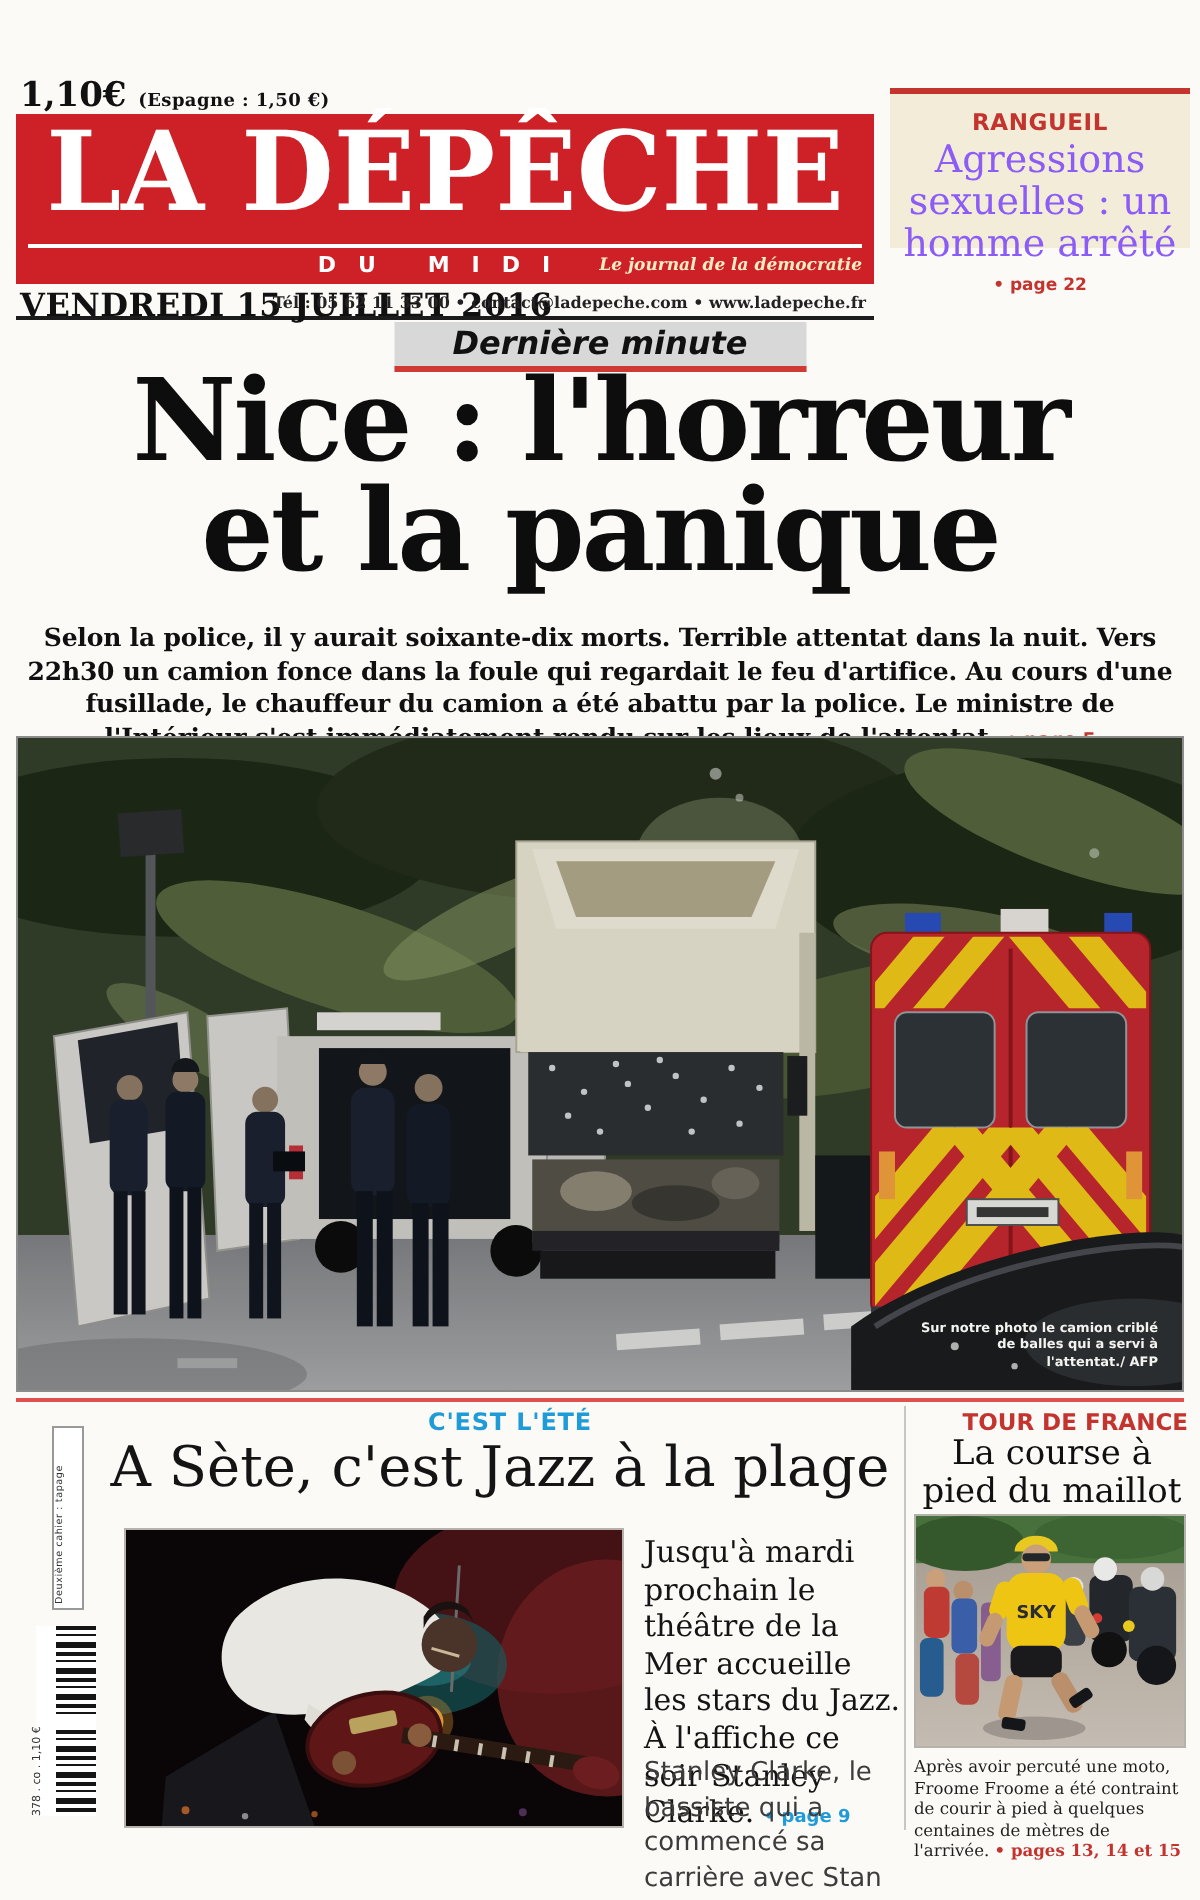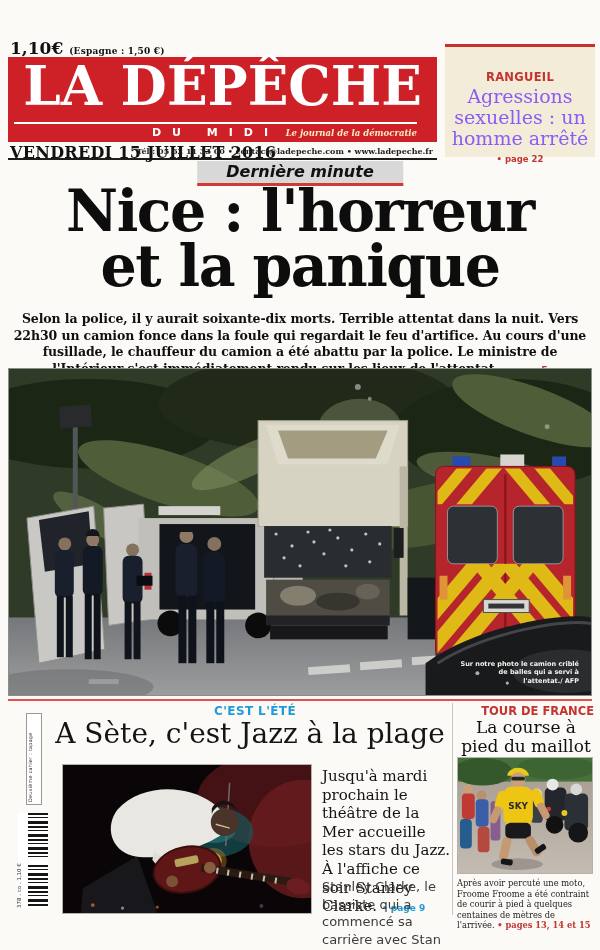--- a/index.html
+++ b/index.html
@@ -10,33 +10,33 @@
   .price{position:absolute;left:10px;top:38px;font-weight:bold;font-size:17px;}
   .price small{font-weight:bold;font-size:9px;letter-spacing:.2px;}
   .city{position:absolute;right:9px;top:43px;font-family:"DejaVu Sans","Liberation Sans",sans-serif;
         font-weight:bold;font-size:13px;letter-spacing:.6px;}
 
   
   .masthead{position:absolute;left:8px;top:57px;width:429px;height:85px;background:#cd2027;}
   .mh-title{position:absolute;left:0;right:0;top:0px;text-align:center;color:#fff;
             font-weight:bold;font-size:55px;line-height:1.05;letter-spacing:0px;
             transform:scaleX(.97);transform-origin:center;}
-  .mh-bottom{position:absolute;left:6px;right:20px;bottom:2px;border-top:2px solid #fff;height:16px;}
+  .mh-bottom{position:absolute;left:6px;right:6px;bottom:2px;border-top:2px solid #fff;height:16px;}
   .mh-sub{position:absolute;left:0;right:0;top:2px;text-align:center;color:#fff;
           font-family:"DejaVu Sans","Liberation Sans",sans-serif;font-weight:bold;font-size:11px;letter-spacing:11px;}
   .mh-tag{position:absolute;right:0;top:4px;color:#f7edc5;font-style:italic;font-weight:bold;font-size:8.5px;}
 
   
   .dateline{position:absolute;left:8px;top:143px;width:429px;height:15px;border-bottom:2px solid #1c1c1c;}
   .dl-date{position:absolute;left:2px;top:0;font-weight:bold;font-size:16px;letter-spacing:.3px;}
   .dl-contact{position:absolute;right:4px;top:2.5px;font-weight:bold;font-size:8px;color:#222;margin-left:25px;}
 
   
   .sidebox{position:absolute;left:445px;top:44px;width:150px;border-top:3px solid #c3342f;
-           background:#f3ecd9;padding:20px 2px 6px;box-sizing:border-box;text-align:center;height:113px;}
+           background:#f3ecd9;padding:4px 2px 6px;box-sizing:border-box;text-align:center;height:80px;}
   .sb-kicker{color:#c3342f;font-family:"DejaVu Sans","Liberation Sans",sans-serif;font-weight:bold;
              font-size:11.5px;letter-spacing:.3px;margin-top:3px;}
   .sb-title{font-size:19px;line-height:1.1;color:#8b5cf6;margin-top:2px;}
   .sb-page{color:#c3342f;font-family:"DejaVu Sans","Liberation Sans",sans-serif;font-weight:bold;
            font-size:8.5px;margin-top:5px;}
 
   
   .brk-label{position:absolute;top:161px;left:50%;transform:translateX(-50%);background:#d8d8d8;
              padding:1px 29px 2px;font-family:"DejaVu Sans","Liberation Sans",sans-serif;
              font-style:italic;font-weight:bold;font-size:16px;border-bottom:3px solid #cf3a35;white-space:nowrap;}

